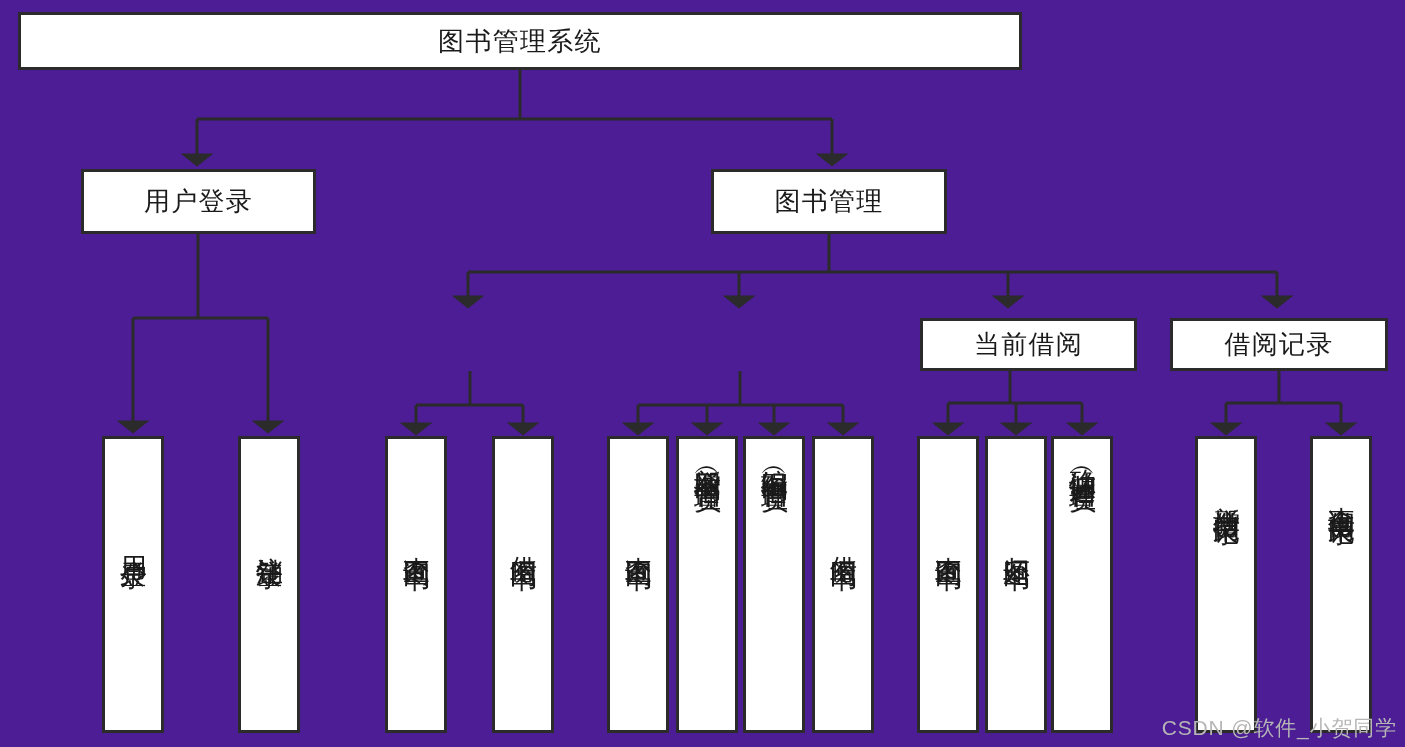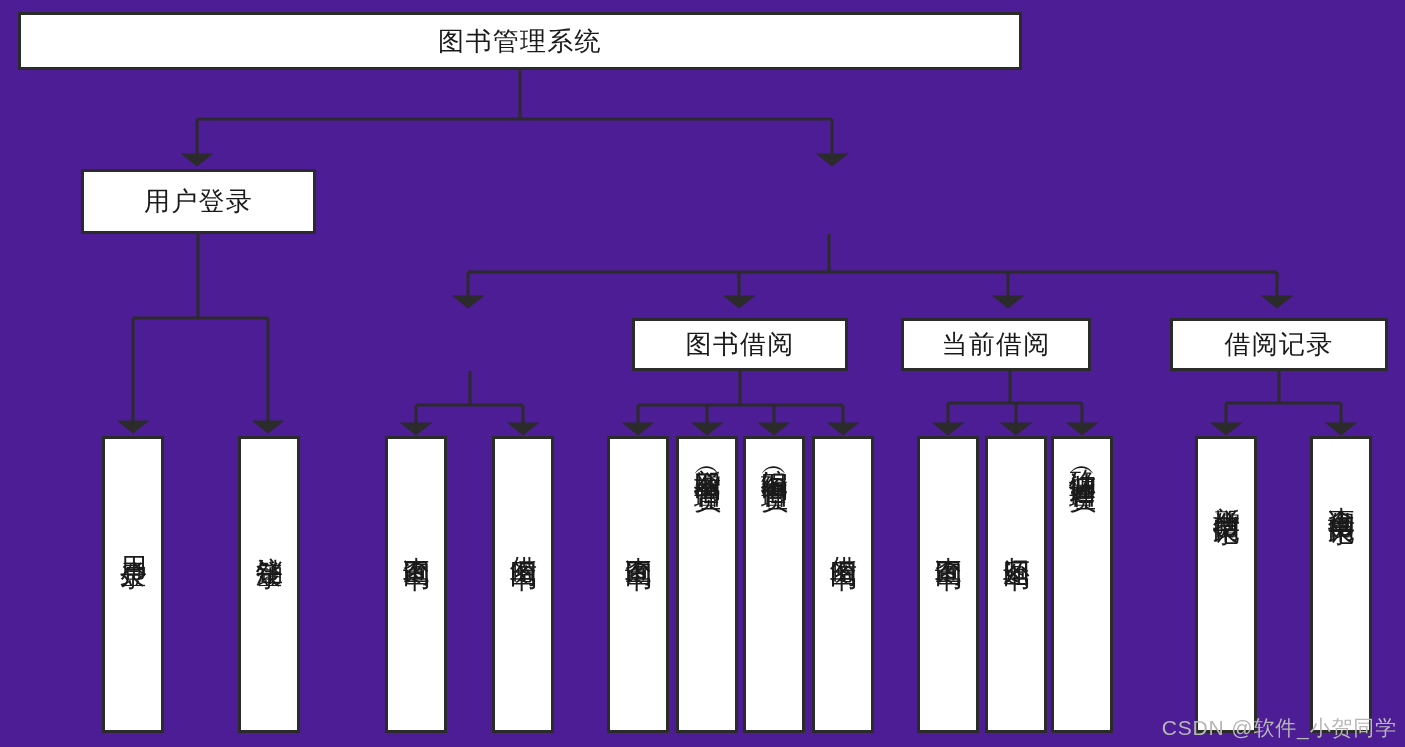--- a/index.html
+++ b/index.html
@@ -134,27 +134,27 @@
   </svg>
 
   <div class="node horiz" style="left:18px; top:12px; width:1004px; height:58px;">
     <span class="node-label">图书管理系统</span>
   </div>
 
   <div class="node horiz" style="left:81px; top:169px; width:235px; height:65px;">
     <span class="node-label">用户登录</span>
   </div>
 
-
-
-  <div class="node horiz" style="left:632px; top:318px; width:216px; height:53px;">
-    <span class="node-label">图书借阅</span>
-  </div>
-
-  <div class="node horiz" style="left:901px; top:318px; width:190px; height:53px;">
+  <div class="node horiz" style="left:711px; top:169px; width:236px; height:65px;">
+    <span class="node-label">图书管理</span>
+  </div>
+
+
+
+  <div class="node horiz" style="left:920px; top:318px; width:217px; height:53px;">
     <span class="node-label">当前借阅</span>
   </div>
 
   <div class="node horiz" style="left:1170px; top:318px; width:218px; height:53px;">
     <span class="node-label">借阅记录</span>
   </div>
 
   <div class="node vert mid2" style="left:102px; top:436px; width:62px; height:297px;">
     <span class="node-label">用户登录</span>
   </div>

